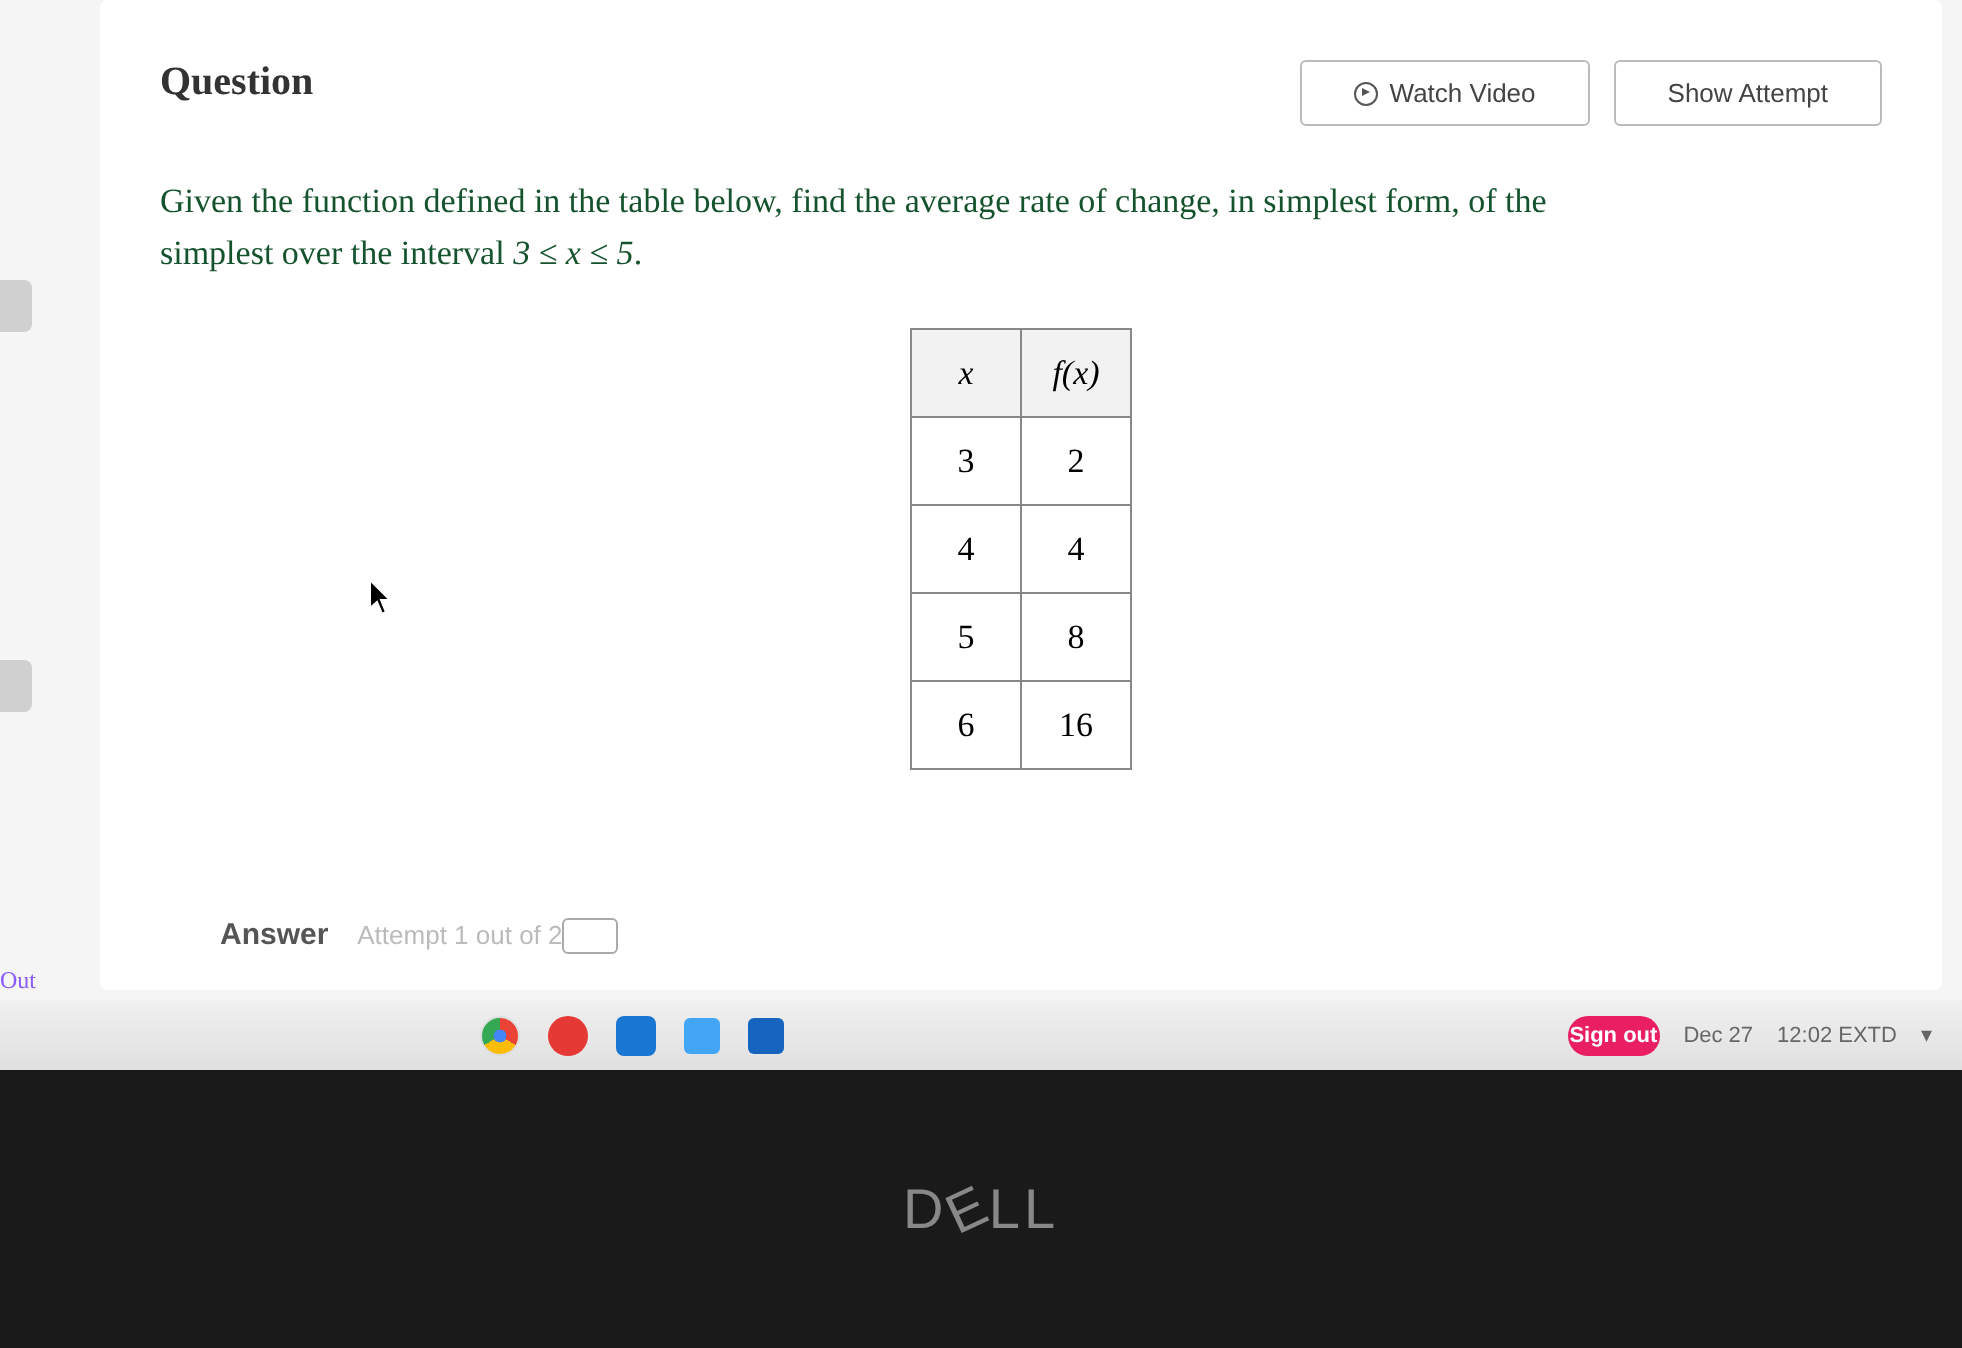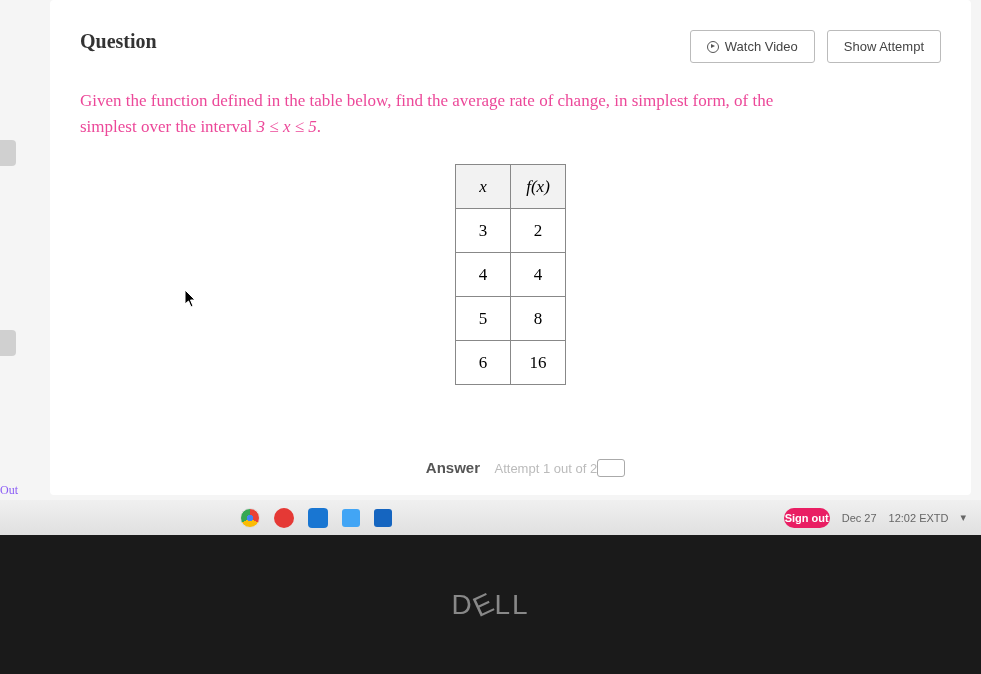--- a/index.html
+++ b/index.html
@@ -38,21 +38,21 @@
       font-size: 20px;
       color: #333;
     }
     .header-buttons {
       display: flex;
       gap: 12px;
     }
     .btn {
       font-family: Arial, sans-serif;
       font-size: 13px;
-      padding: 8px 16px;
+      padding: 8px 26px;
       background: #fff;
       border: 1px solid #bbb;
       border-radius: 3px;
       cursor: pointer;
       display: flex;
       align-items: center;
       gap: 6px;
       color: #444;
     }
     .btn-play {
@@ -69,21 +69,21 @@
       content: '';
       position: absolute;
       left: 3.5px;
       top: 2px;
       border-left: 4px solid #555;
       border-top: 2.5px solid transparent;
       border-bottom: 2.5px solid transparent;
     }
     .prompt-text {
       font-size: 17px;
-      color: #ec4899;
+      color: #14532d;
       line-height: 1.5;
       margin-bottom: 25px;
     }
     .math-it { font-style: italic; font-family: 'Times New Roman', serif; }
     .table-wrap { display: flex; justify-content: center; }
     table.func {
       border-collapse: collapse;
       font-family: 'Times New Roman', serif;
     }
     table.func th, table.func td {
@@ -98,21 +98,21 @@
       background: #f2f2f2;
       font-style: italic;
     }
     .answer-row {
       position: absolute;
       bottom: 18px;
       left: 60px;
       right: 30px;
       display: flex;
       align-items: center;
-      justify-content: center;
+      justify-content: flex-start;
       font-family: Arial, sans-serif;
     }
     .answer-label { font-weight: bold; font-size: 15px; color: #555; margin-right: 10px; }
     .attempt-label { font-size: 13px; color: #bbb; }
     .keyboard-icon {
       width: 28px; height: 18px; border: 1.5px solid #aaa; border-radius: 3px;
       display: inline-block; position: relative;
     }
     .out-label {
       position: absolute;

